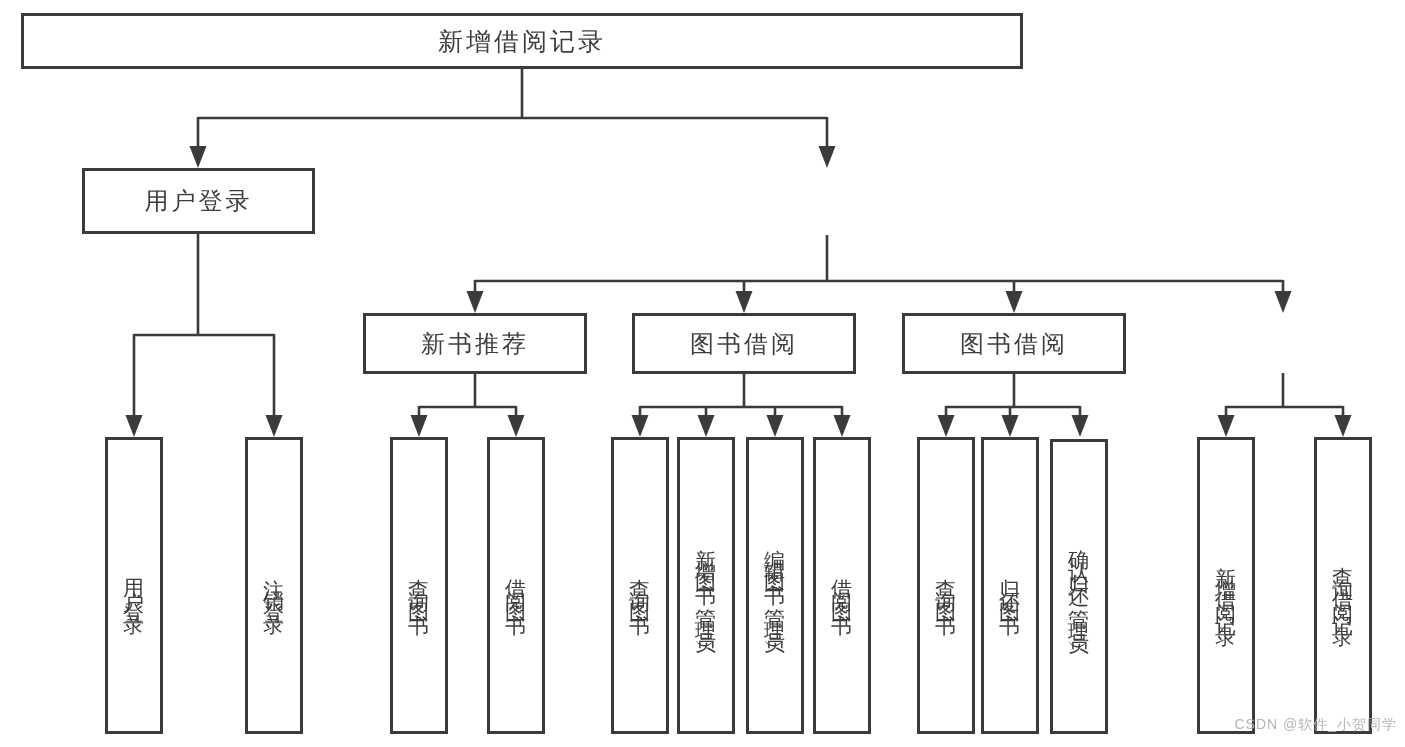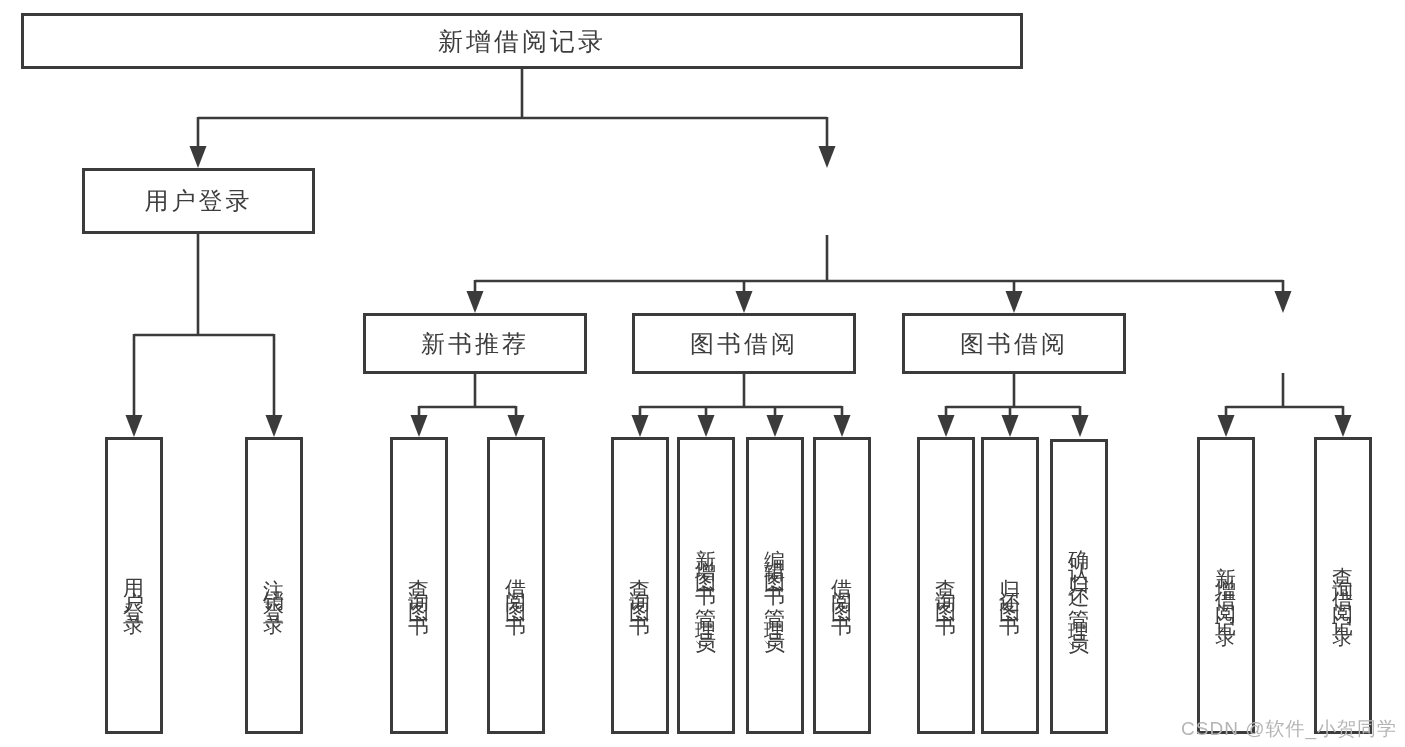--- a/index.html
+++ b/index.html
@@ -44,21 +44,21 @@
     text-orientation: mixed;
     font-size: 21px;
     letter-spacing: 12px;
     line-height: 1;
     white-space: nowrap;
   }
   .watermark {
     position: absolute;
     right: 8px;
     top: 716px;
-    font-size: 19px;
+    font-size: 14px;
     color: #b5b5b5;
     letter-spacing: 1px;
     white-space: nowrap;
   }
 </style>
 </head>
 <body>
 
 <div id="canvas">
 

